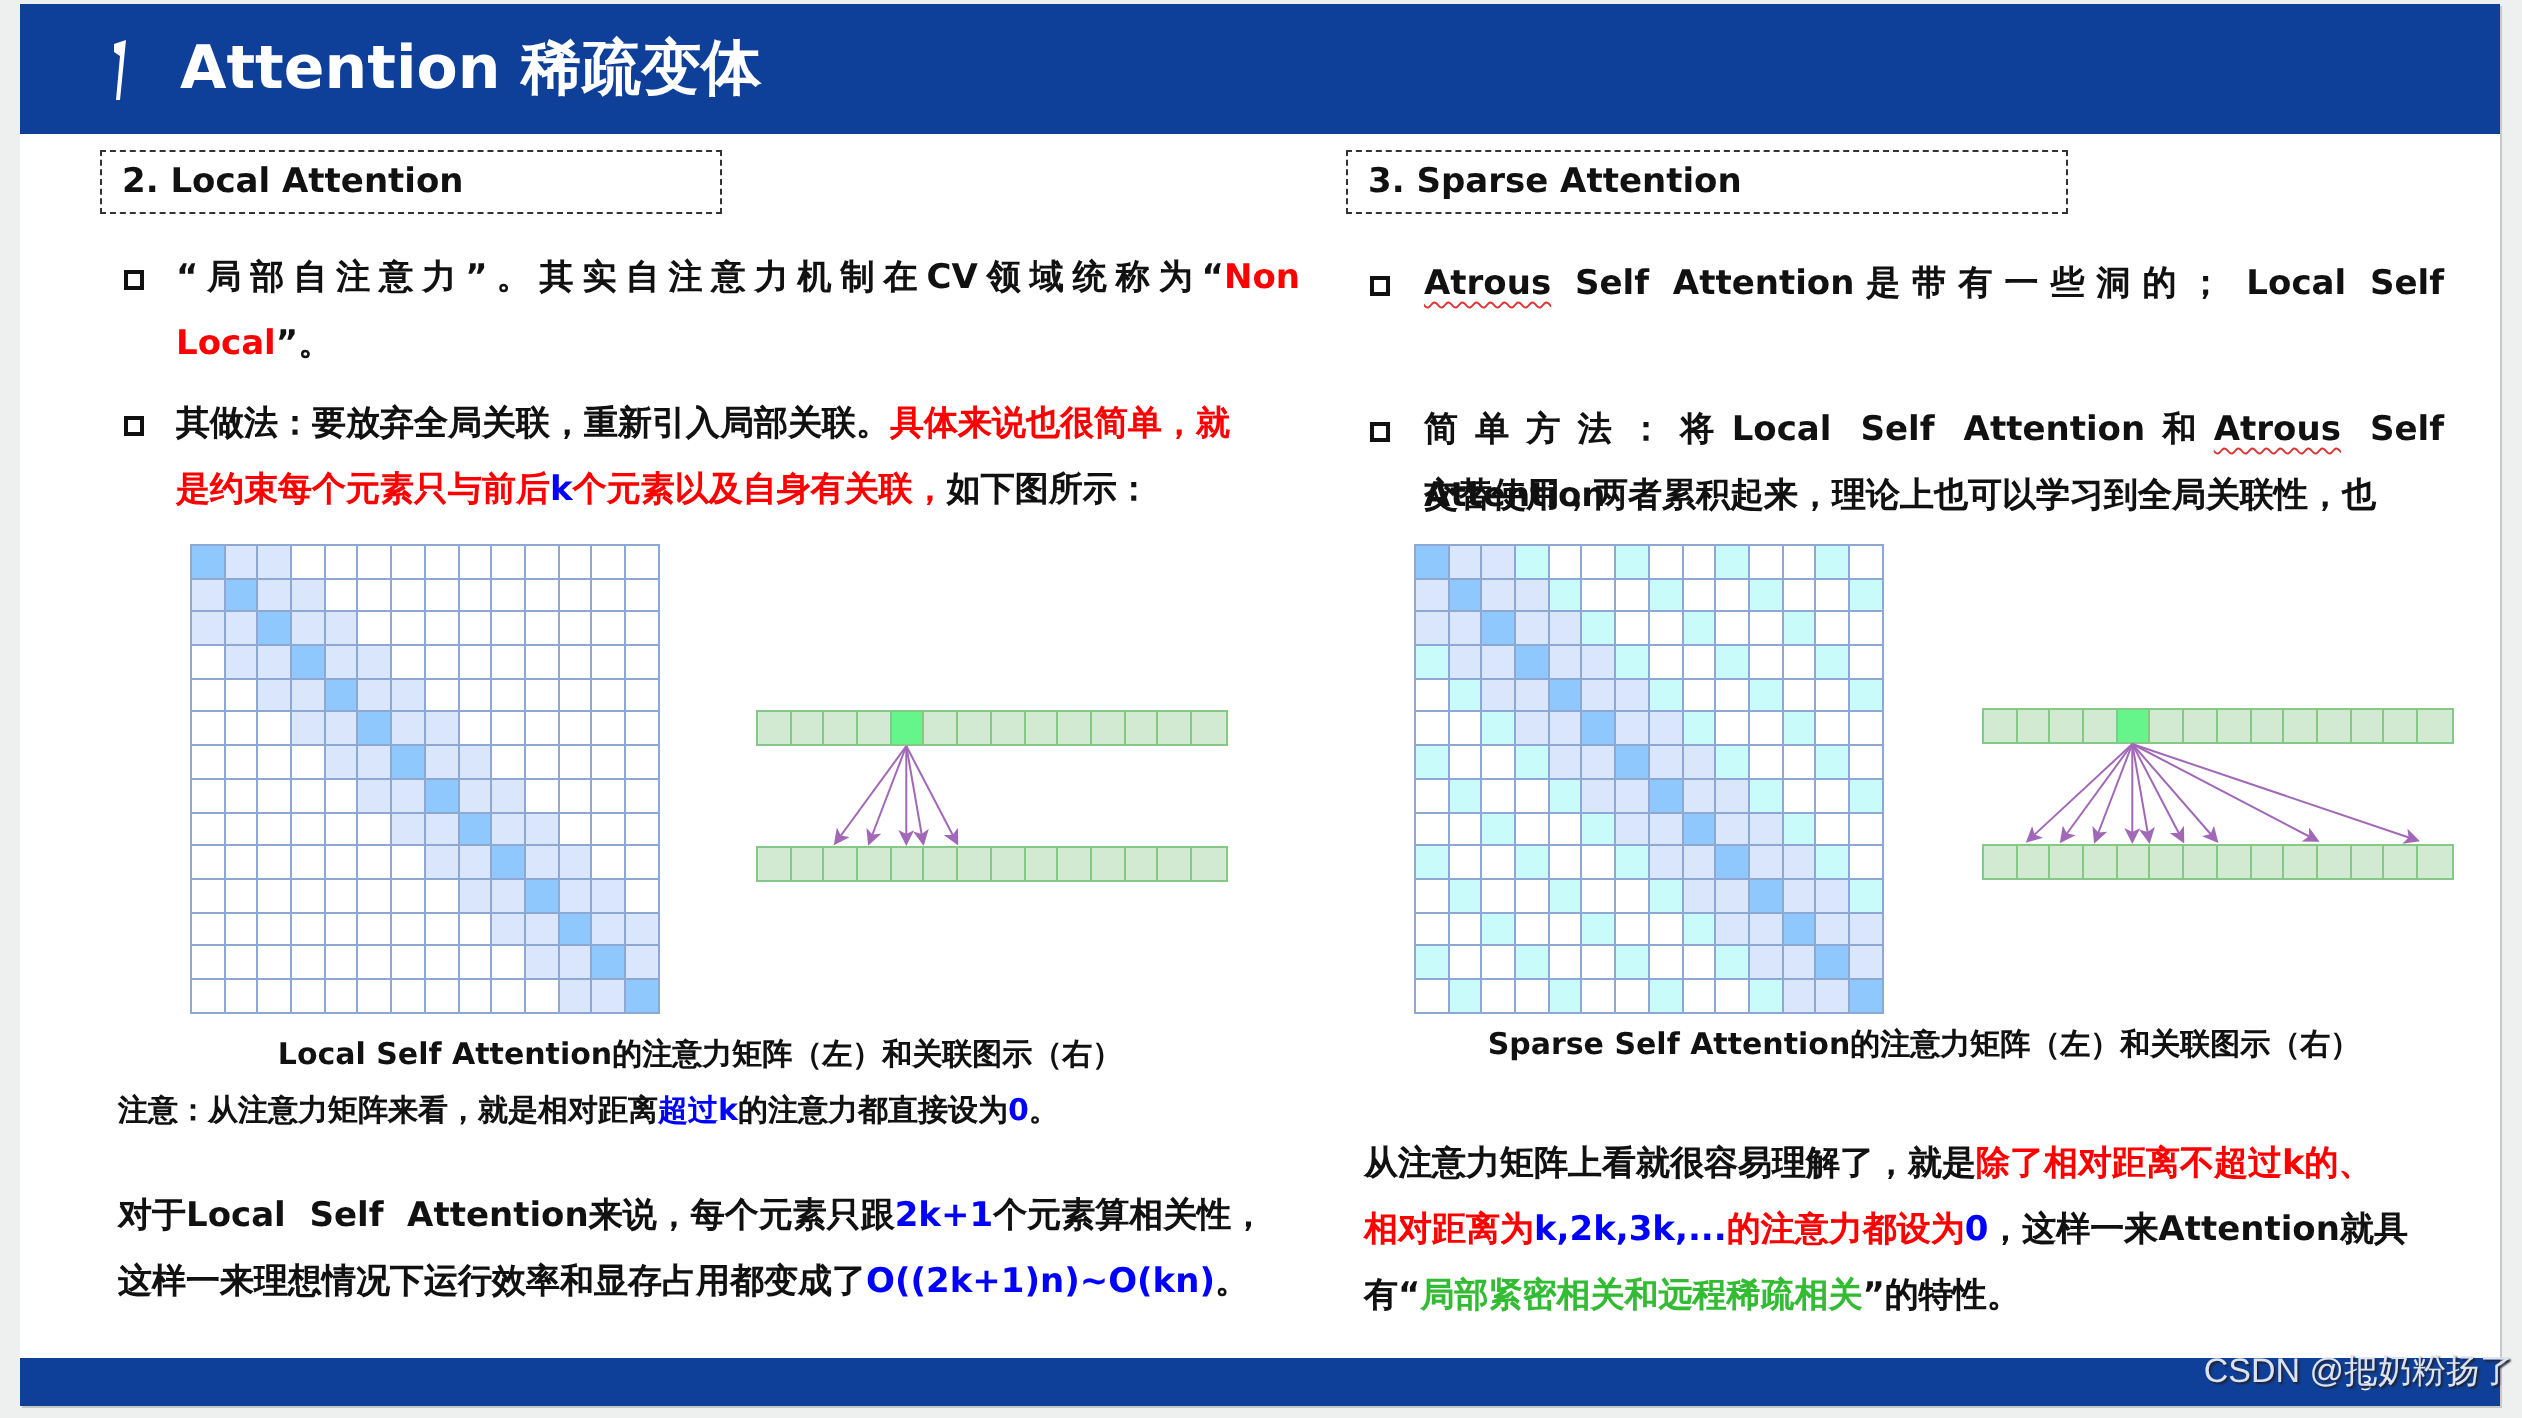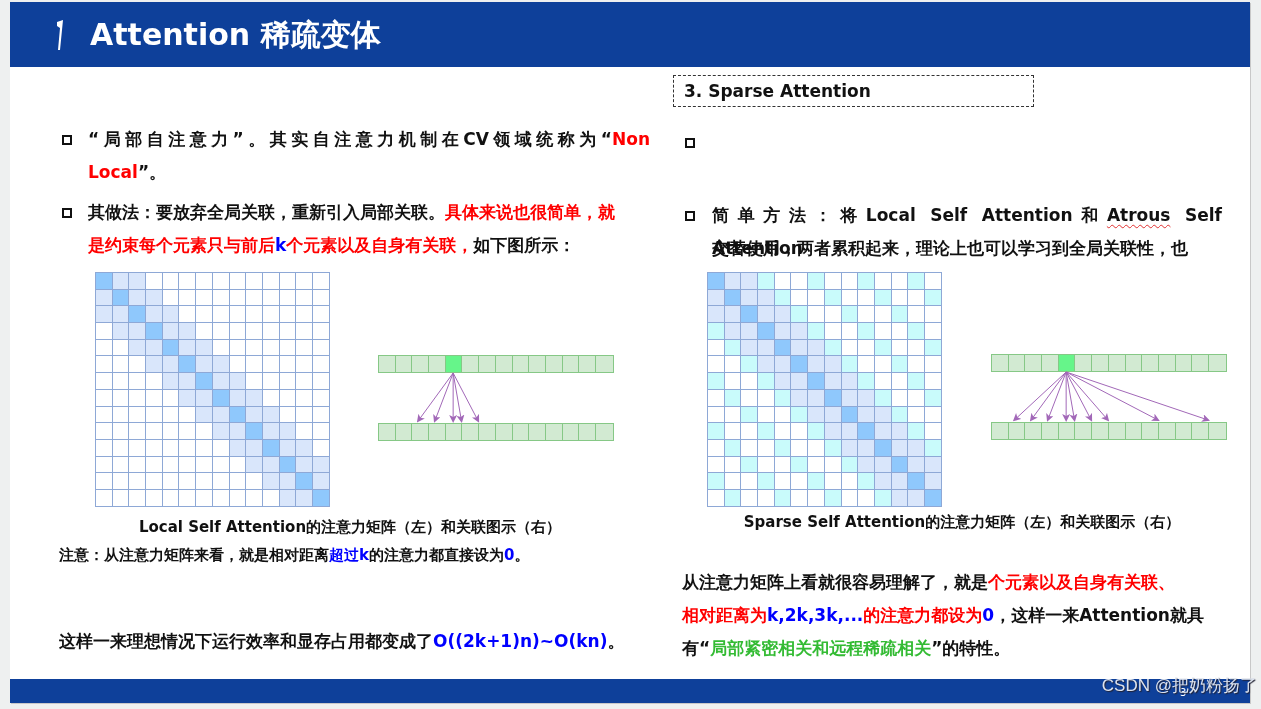--- a/index.html
+++ b/index.html
@@ -38,20 +38,21 @@
 
 <div class="slide">
 
   <div class="header">
     <svg class="mark" viewBox="0 0 8 32">
       <path d="M1 2 L7 0 L6 10 L4 30 L2 30 L4 8 L1 6 Z" fill="#fff"></path>
     </svg>
     <div class="title">Attention 稀疏变体</div>
   </div>
 
+  <div class="sec-title" style="left:40px;top:73px;width:311px;">2. Local Attention</div>
 
   <div class="bullet" style="left:52px;top:133px;"></div>
   <div class="para" style="left:78px;top:154px;width:562px;"><span class="red" style="white-space: pre-wrap;">Local</span><span style="white-space: pre-wrap;">”。</span></div>
   <div class="para just" style="left:78px;top:121px;width:562px;"><span style="white-space: pre-wrap;">“局部自注意力”。其实自注意力机制在CV领域统称为“</span><span class="red" style="white-space: pre-wrap;">Non</span></div>
 
   <div class="bullet" style="left:52px;top:206px;"></div>
   <div class="para" style="left:78px;top:194px;width:570px;"><span style="white-space: pre-wrap;">其做法：要放弃全局关联，重新引入局部关联。</span><span class="red" style="white-space: pre-wrap;">具体来说也很简单，就</span></div>
   <div class="para" style="left:78px;top:227px;width:570px;"><span class="red" style="white-space: pre-wrap;">是约束每个元素只与前后</span><span class="blue" style="white-space: pre-wrap;">k</span><span class="red" style="white-space: pre-wrap;">个元素以及自身有关联，</span><span style="white-space: pre-wrap;">如下图所示：</span></div>
 
   <div class="grid" id="grid-left" style="left:85px;top:270px;">
@@ -294,25 +295,27 @@
       <div></div>
       <div></div>
       <div></div>
       <div></div>
       <div></div>
     </div>
 
   <div class="caption" style="left:40px;top:515px;width:600px;">Local Self Attention的注意力矩阵（左）和关联图示（右）</div>
   <div class="note" style="left:49px;top:542px;width:600px;"><span style="white-space: pre-wrap;">注意：从注意力矩阵来看，就是相对距离</span><span class="blue" style="white-space: pre-wrap;">超过k</span><span style="white-space: pre-wrap;">的注意力都直接设为</span><span class="blue" style="white-space: pre-wrap;">0</span><span style="white-space: pre-wrap;">。</span></div>
 
+  <div class="para" style="left:49px;top:590px;width:600px;"><span style="white-space: pre-wrap;">对于Local  Self  Attention来说，每个元素只跟</span><span class="blue" style="white-space: pre-wrap;">2k+1</span><span style="white-space: pre-wrap;">个元素算相关性，</span></div>
   <div class="para" style="left:49px;top:623px;width:610px;"><span style="white-space: pre-wrap;">这样一来理想情况下运行效率和显存占用都变成了</span><span class="blue" style="white-space: pre-wrap;">O((2k+1)n)~O(kn)</span><span style="white-space: pre-wrap;">。</span></div>
 
   <div class="sec-title" style="left:663px;top:73px;width:361px;">3. Sparse Attention</div>
 
   <div class="bullet" style="left:675px;top:136px;"></div>
+  <div class="para just" style="left:702px;top:124px;width:510px;"><span class="squig" style="white-space: pre-wrap;">Atrous</span><span style="white-space: pre-wrap;">  Self  Attention 是 带 有 一 些 洞 的 ；  Local  Self</span></div>
 
   <div class="bullet" style="left:675px;top:209px;"></div>
   <div class="para just" style="left:702px;top:197px;width:510px;"><span style="white-space: pre-wrap;">简单方法：将Local Self Attention和</span><span class="squig" style="white-space: pre-wrap;">Atrous</span><span style="white-space: pre-wrap;"> Self Attention</span></div>
   <div class="para" style="left:702px;top:230px;width:520px;"><span style="white-space: pre-wrap;">交替使用，两者累积起来，理论上也可以学习到全局关联性，也</span></div>
 
   <div class="grid" id="grid-right" style="left:697px;top:270px;">
       <div style="background: rgb(143, 200, 252);"></div>
       <div style="background: rgb(217, 230, 251);"></div>
       <div style="background: rgb(217, 230, 251);"></div>
       <div style="background: rgb(201, 251, 251);"></div>
@@ -554,21 +557,21 @@
       <div></div>
       <div></div>
       <div></div>
       <div></div>
       <div></div>
       <div></div>
     </div>
 
   <div class="caption" style="left:662px;top:510px;width:580px;">Sparse Self Attention的注意力矩阵（左）和关联图示（右）</div>
 
-  <div class="para" style="left:672px;top:564px;width:570px;"><span style="white-space: pre-wrap;">从注意力矩阵上看就很容易理解了，就是</span><span class="red" style="white-space: pre-wrap;">个元素以及自身有关联、</span></div>
+  <div class="para" style="left:672px;top:564px;width:570px;"><span style="white-space: pre-wrap;">从注意力矩阵上看就很容易理解了，就是</span><span class="red" style="white-space: pre-wrap;">除了相对距离不超过k的、</span></div>
   <div class="para" style="left:672px;top:597px;width:570px;"><span class="red" style="white-space: pre-wrap;">相对距离为</span><span class="blue" style="white-space: pre-wrap;">k,2k,3k,...</span><span class="red" style="white-space: pre-wrap;">的注意力都设为</span><span class="blue" style="white-space: pre-wrap;">0</span><span style="white-space: pre-wrap;">，这样一来Attention就具</span></div>
   <div class="para" style="left:672px;top:630px;width:570px;"><span style="white-space: pre-wrap;">有“</span><span class="green" style="white-space: pre-wrap;">局部紧密相关和远程稀疏相关</span><span style="white-space: pre-wrap;">”的特性。</span></div>
 
   <div class="footer"></div>
   <div class="pagenum">3</div>
 </div>
 
 <div class="watermark">CSDN @把奶粉扬了</div>
 
 </body></html>

